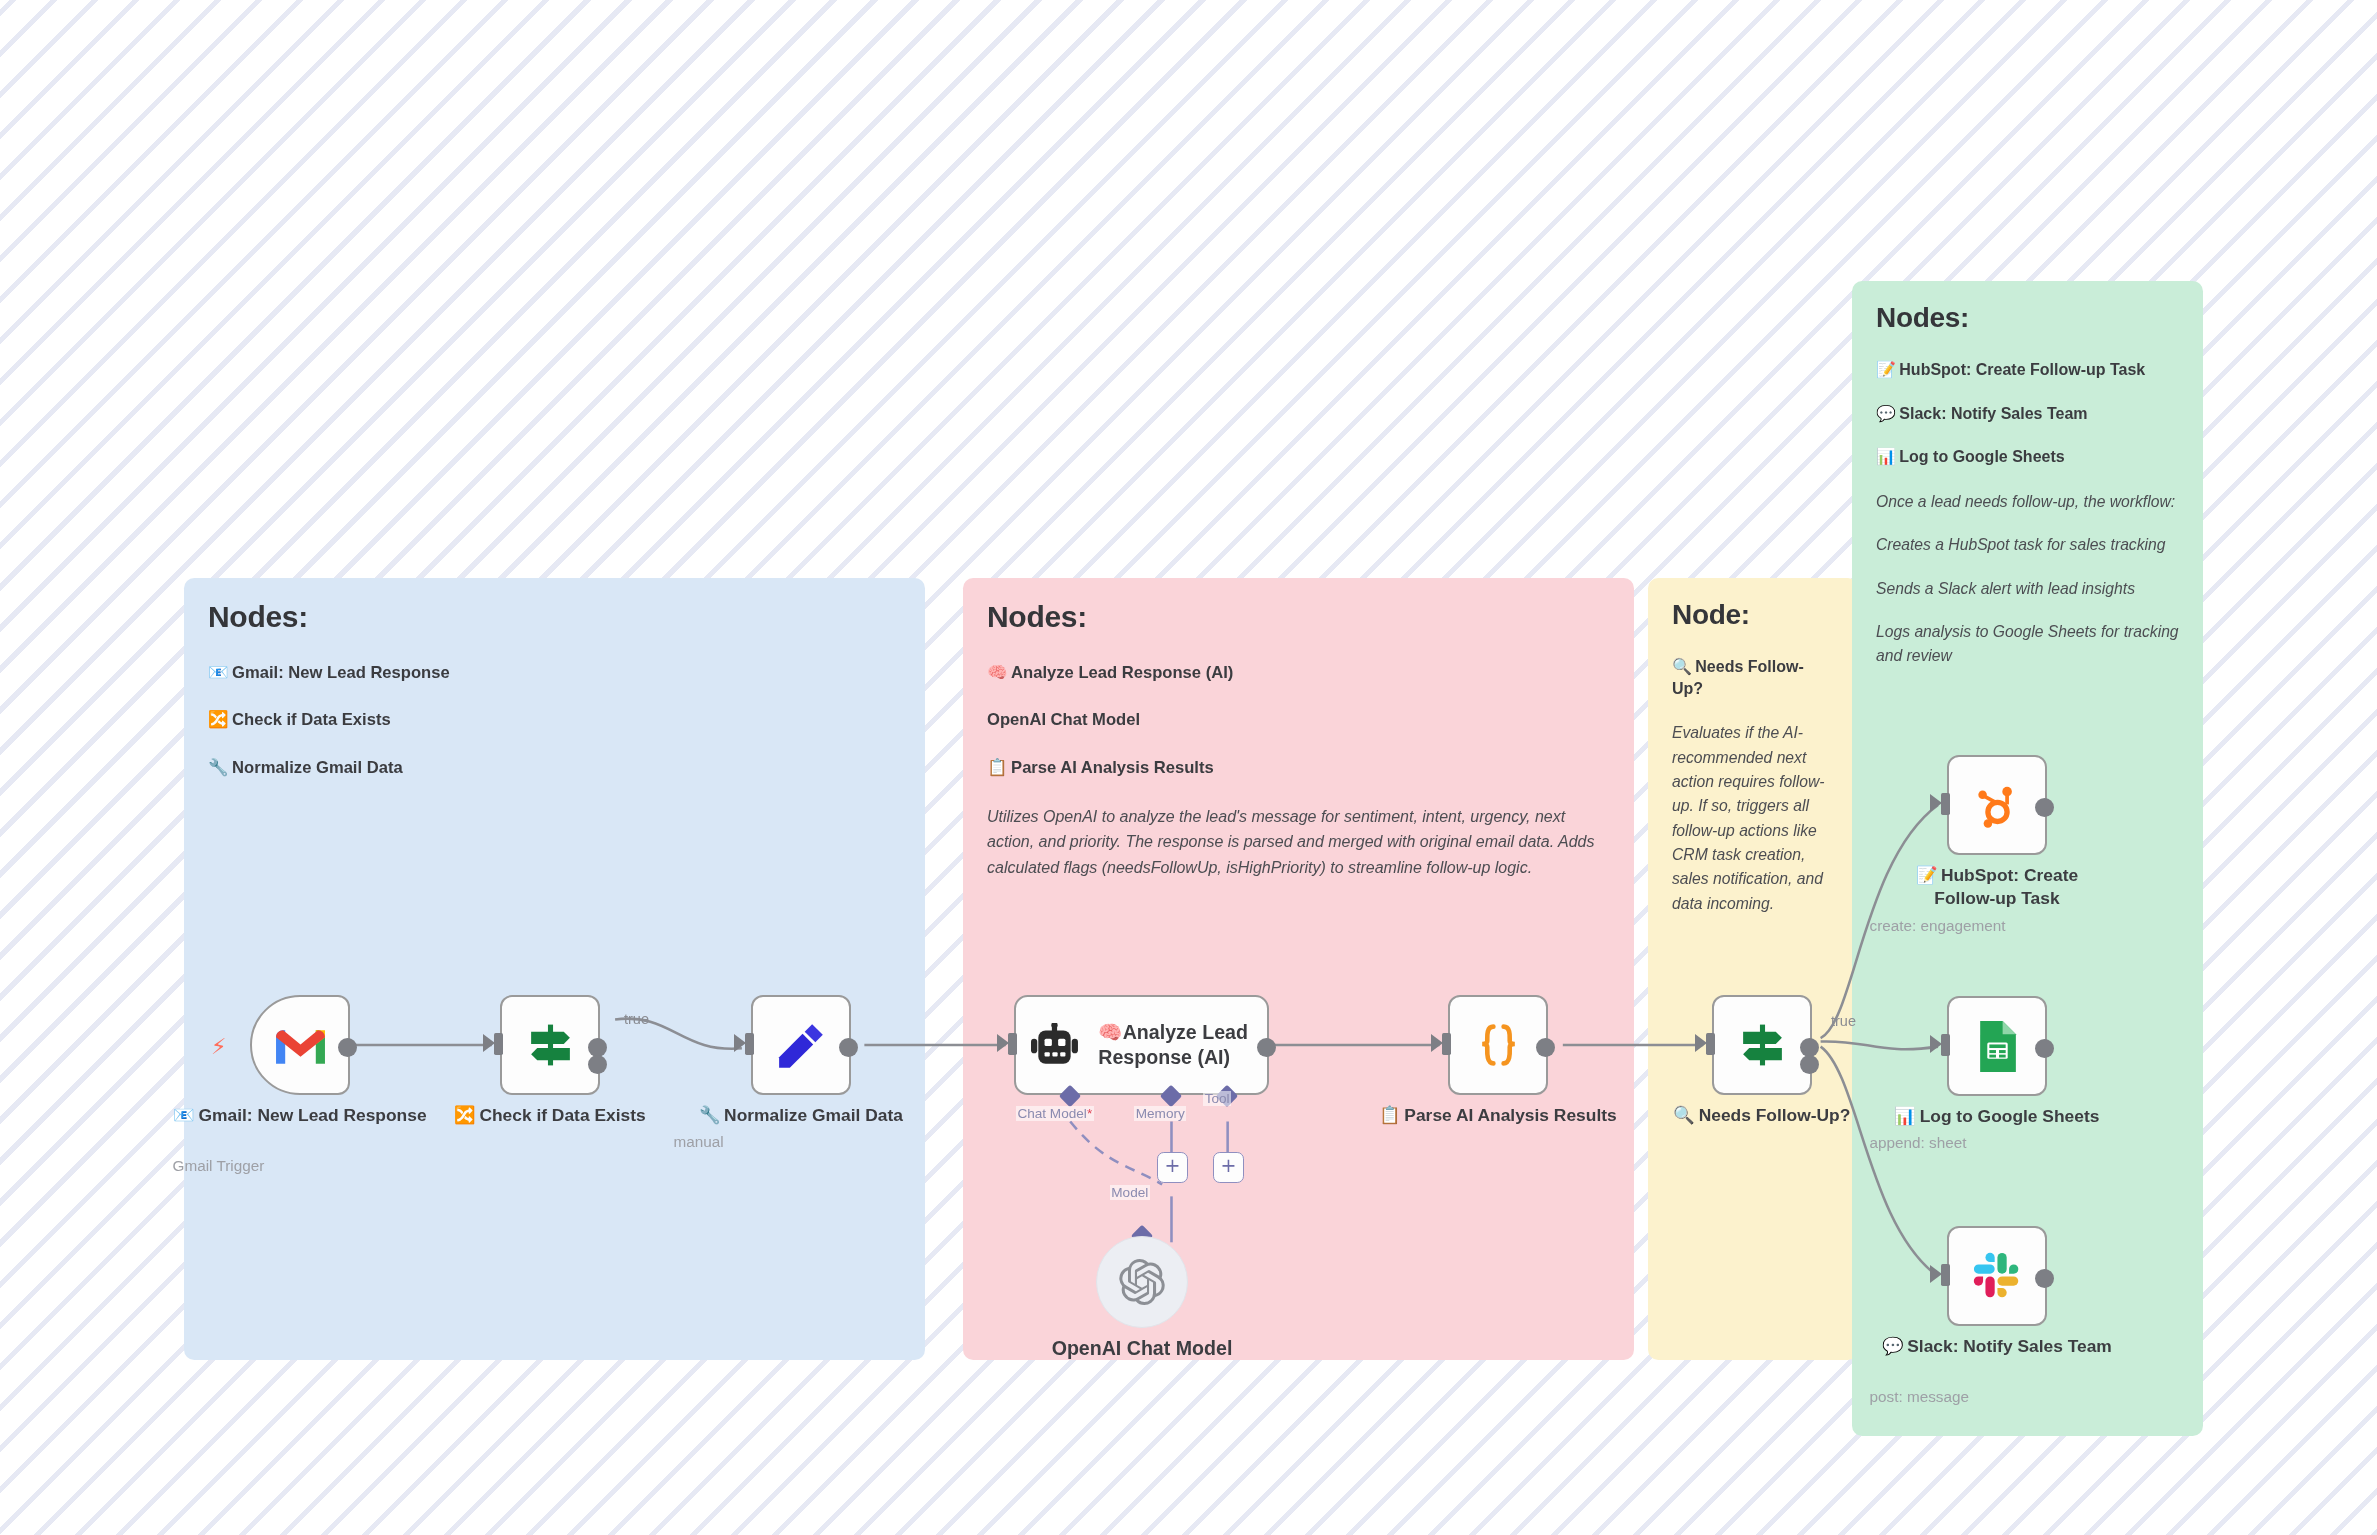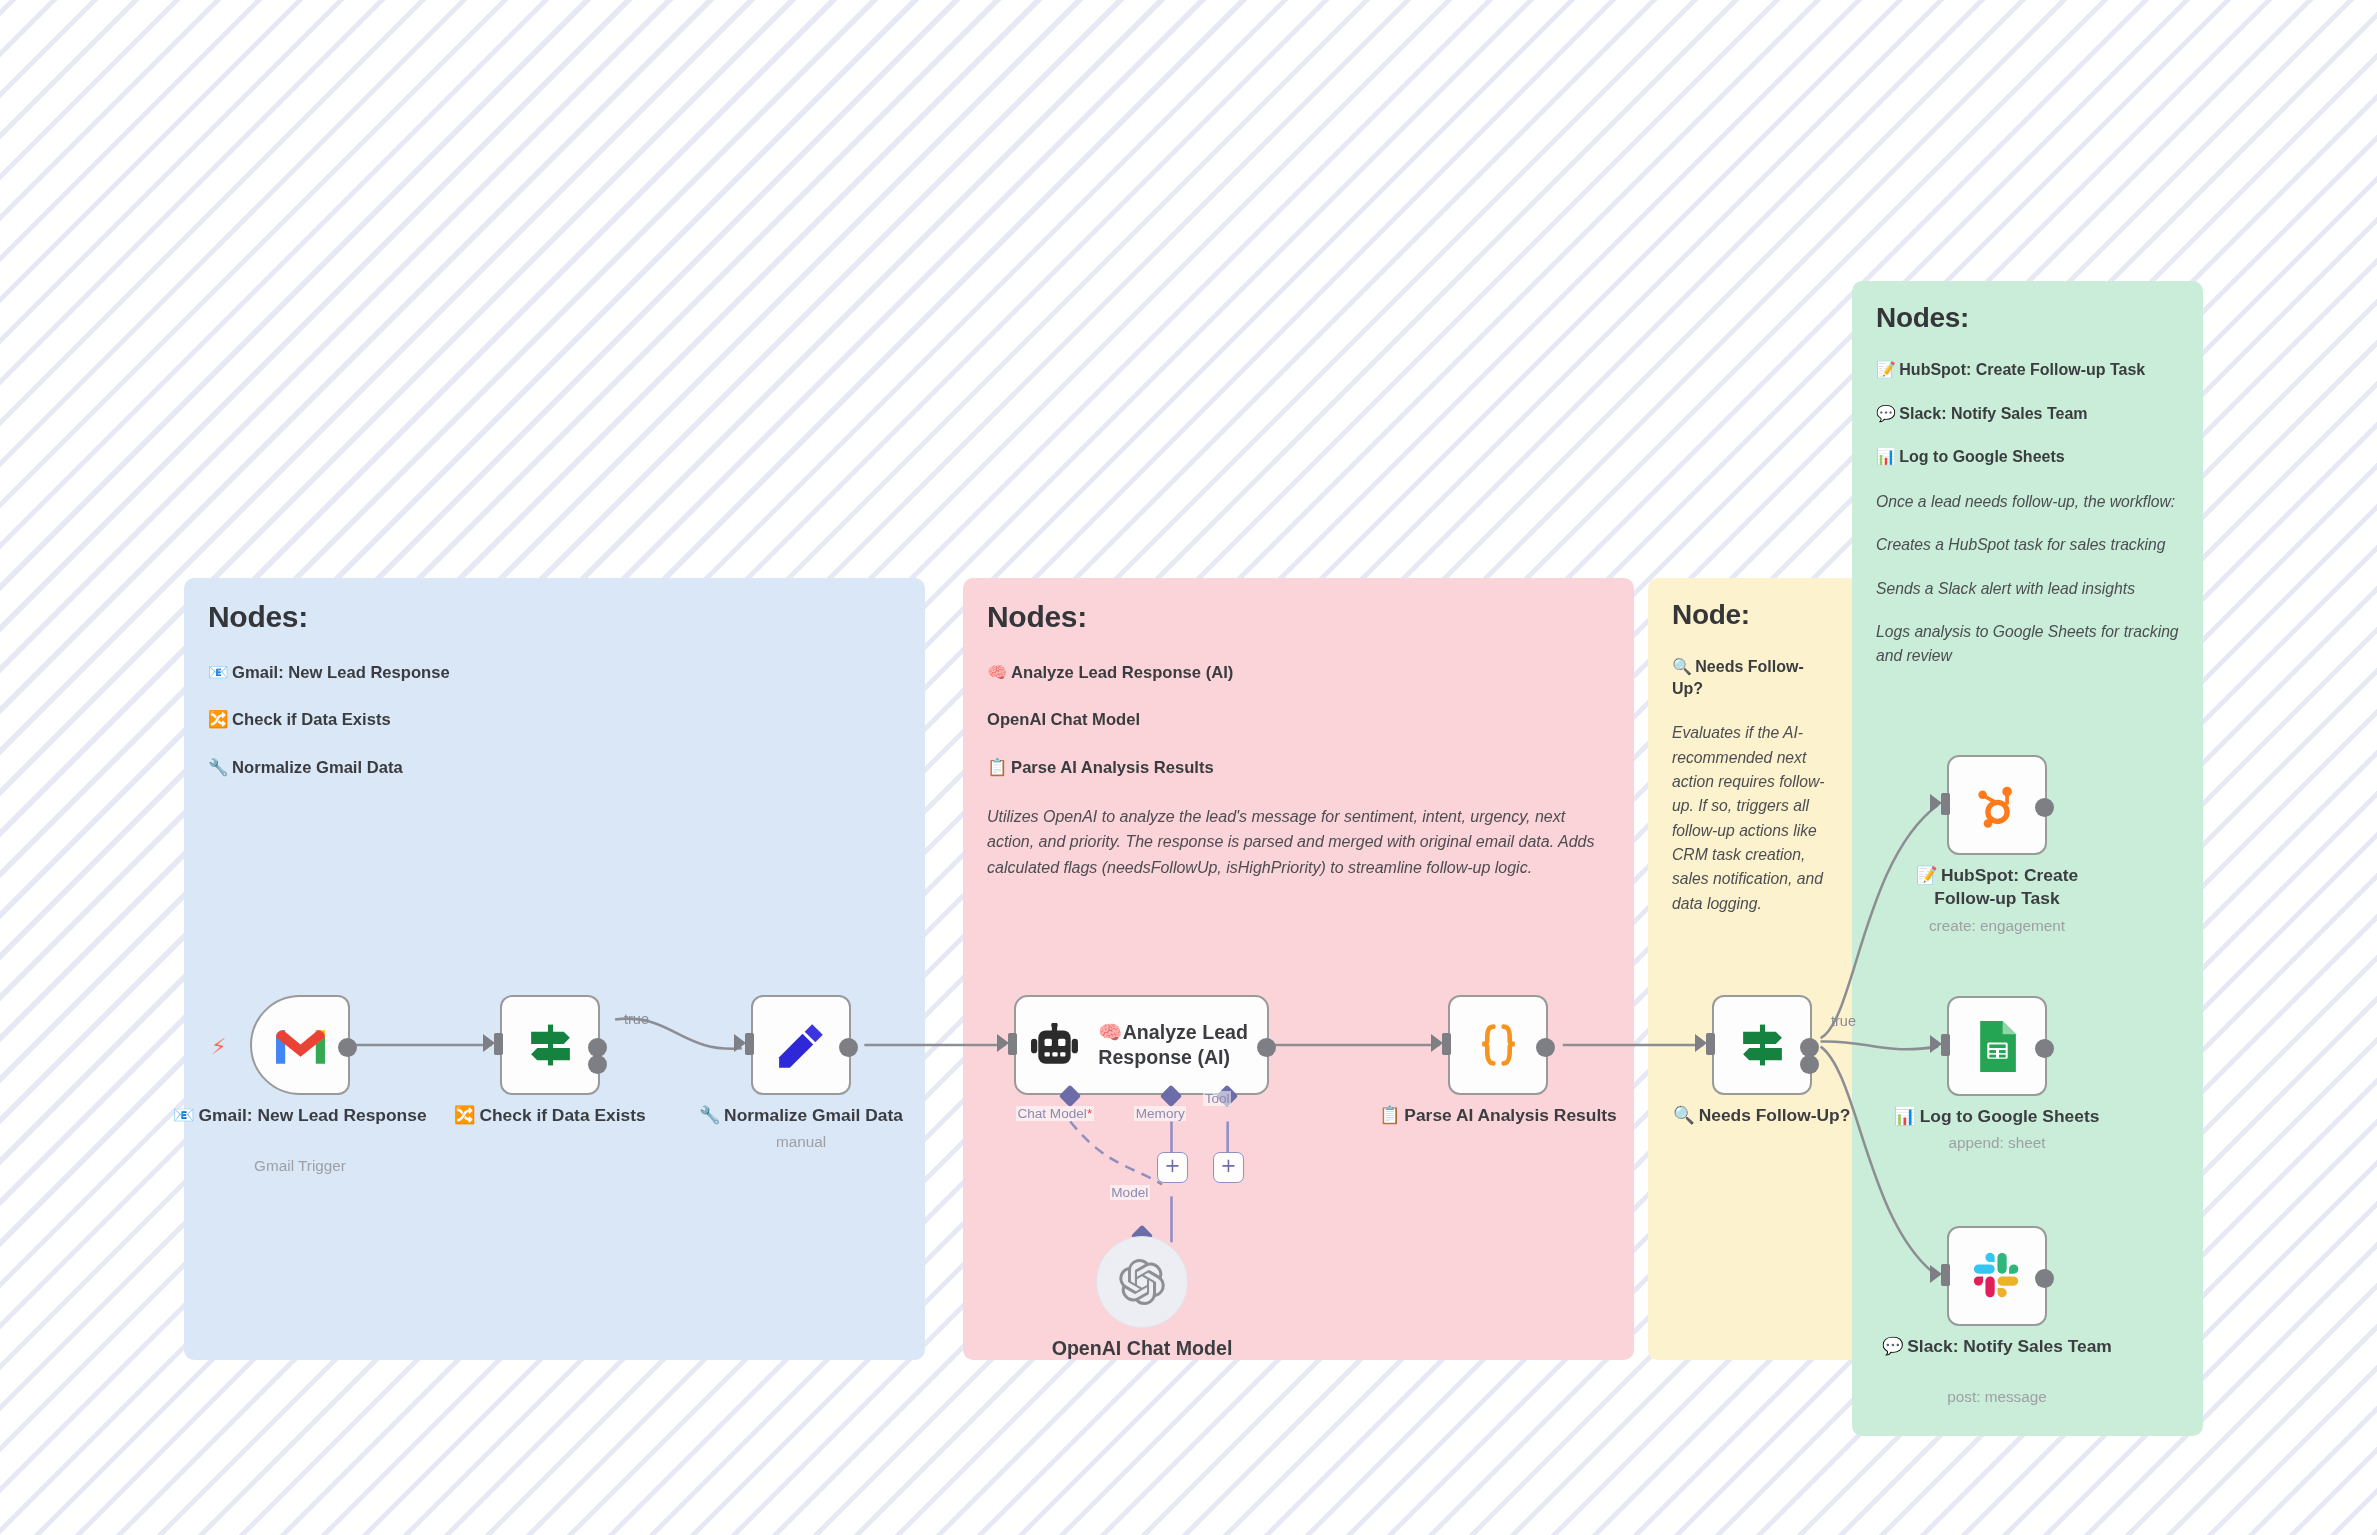--- a/index.html
+++ b/index.html
@@ -133,21 +133,20 @@
   .node-caption .em {
     font-family: "DejaVu Sans", sans-serif;
     font-weight: 400;
     margin-right: 3.4px;
   }
   .node-sub {
     position: absolute;
     left: 50%;
     transform: translateX(-50%);
     width: 255px;
-    text-align: center;
     font-size: 15.3px;
     color: #9ea0a6;
     font-weight: 400;
   }
 
   
   .out-dot {
     position: absolute;
     width: 19px; height: 19px;
     border-radius: 50%;
@@ -254,21 +253,21 @@
       <span class="em">📋</span><span>Parse AI Analysis Results</span>
     </div>
     <div class="desc">Utilizes OpenAI to analyze the lead's message for sentiment, intent, urgency, next action, and priority. The response is parsed and merged with original email data. Adds calculated flags (needsFollowUp, isHighPriority) to streamline follow-up logic.</div>
   </div>
 
   <div class="sticky narrow" id="note-yellow">
     <div class="sticky-title">Node:</div>
     <div class="node-line">
       <span class="em">🔍</span><span>Needs Follow-Up?</span>
     </div>
-    <div class="desc">Evaluates if the AI-recommended next action requires follow-up. If so, triggers all follow-up actions like CRM task creation, sales notification, and data logging.</div>
+    <div class="desc">Evaluates if the AI-recommended next action requires follow-up. If so, triggers all follow-up actions like CRM task creation, sales notification, and data incoming.</div>
   </div>
 
   <div class="sticky narrow" id="note-green">
     <div class="sticky-title">Nodes:</div>
     <div class="node-line">
       <span class="em">📝</span><span>HubSpot: Create Follow-up Task</span>
     </div>
     <div class="node-line">
       <span class="em">💬</span><span>Slack: Notify Sales Team</span>
     </div>

